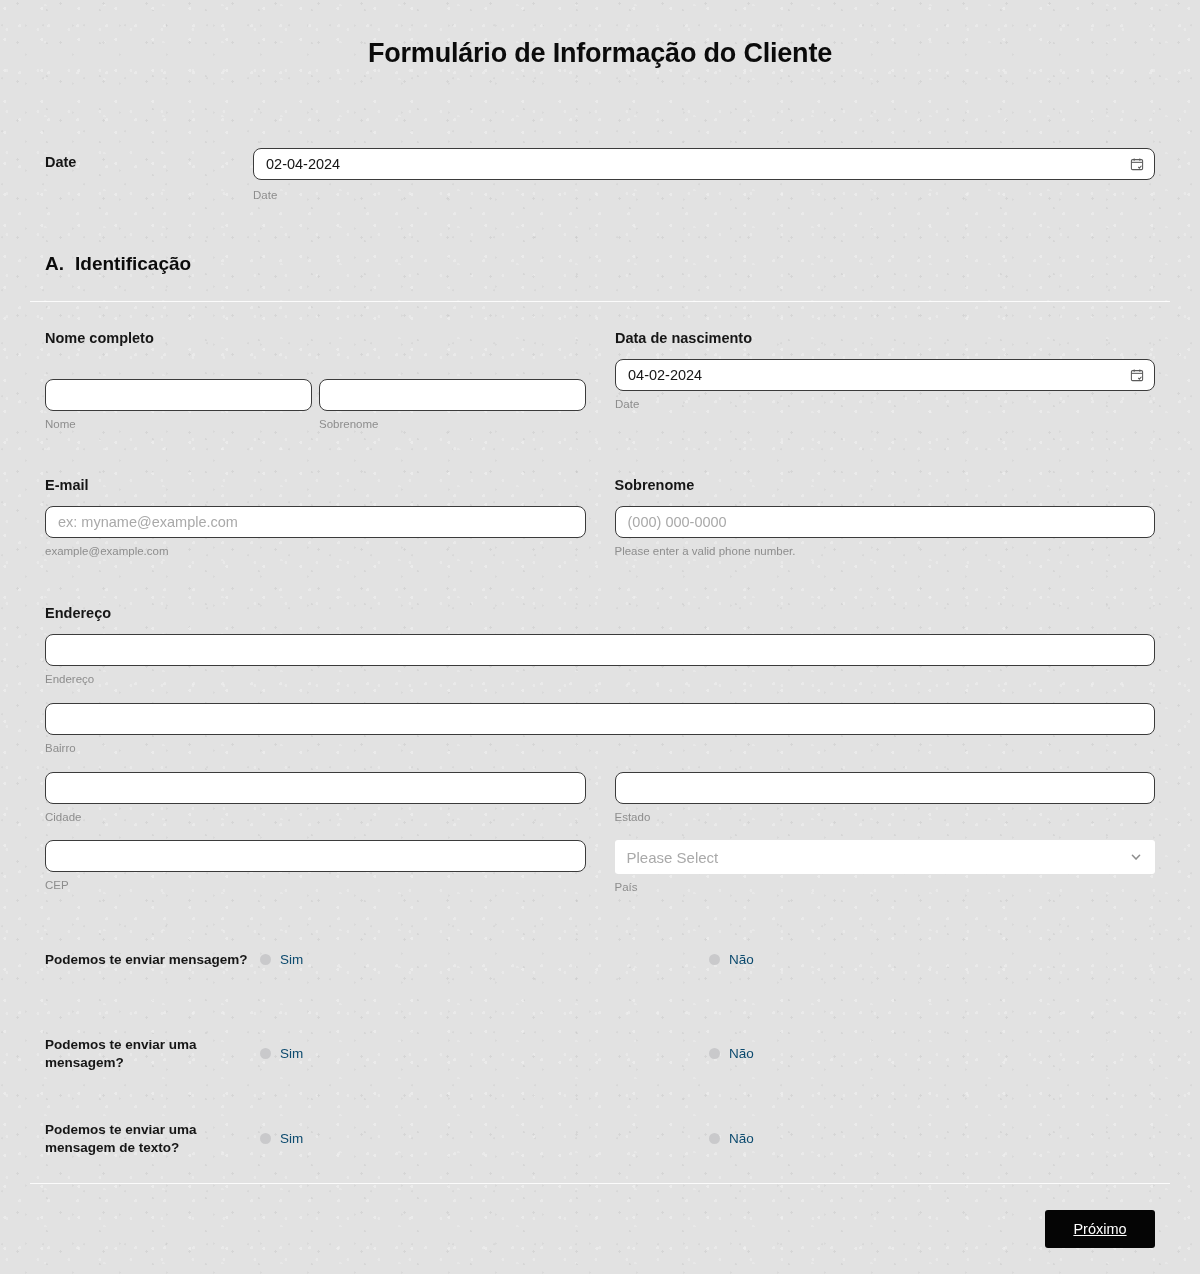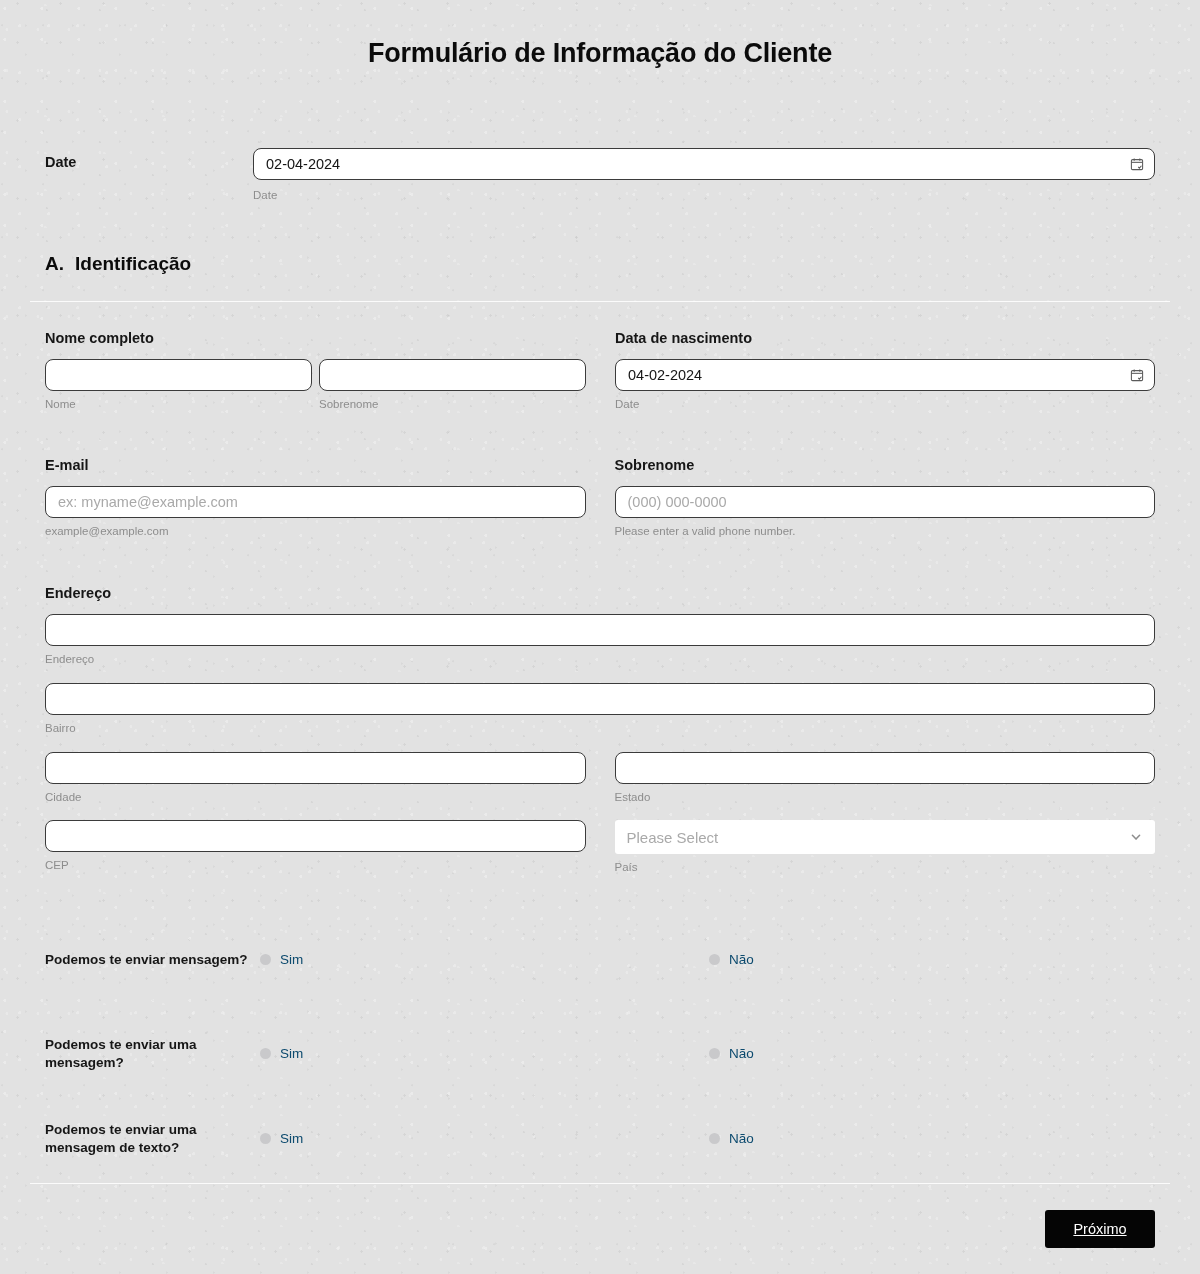--- a/index.html
+++ b/index.html
@@ -144,21 +144,21 @@
     position: absolute;
     left: 45px;
     top: 329px;
     width: 1110px;
   }
 
   .row { display: flex; gap: 29px; }
   .col { width: 541px; }
   .col-full { width: 1110px; }
 
-  .name-pair { display: flex; gap: 7px; }
+  .name-pair { display: flex; gap: 7px; margin-top: 20px; }
   .name-pair .half { width: 271px; }
 
   .gap-18 { height: 18px; }
 
   
   .select-wrap { position: relative; }
   .sel-input {
     width: 100%;
     height: 34px;
     background: #ffffff;

